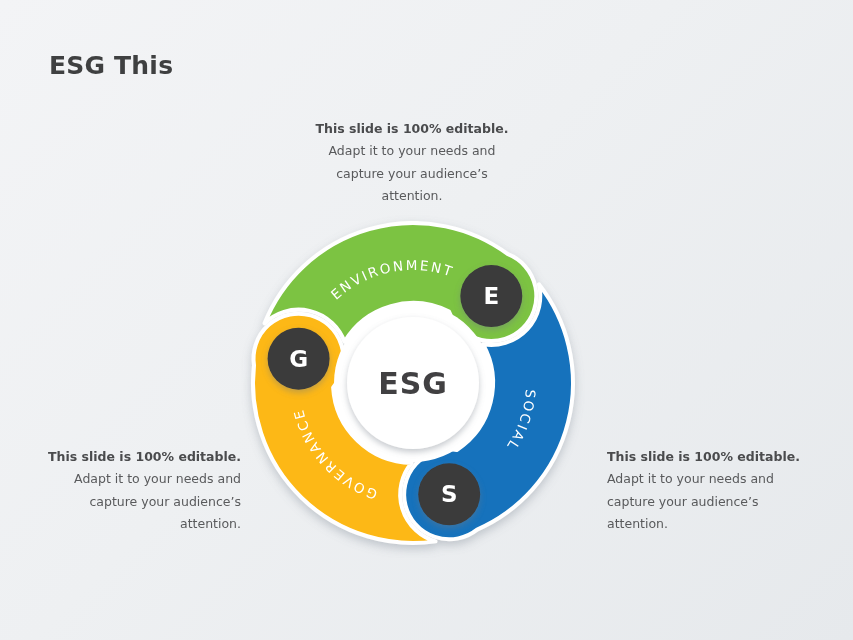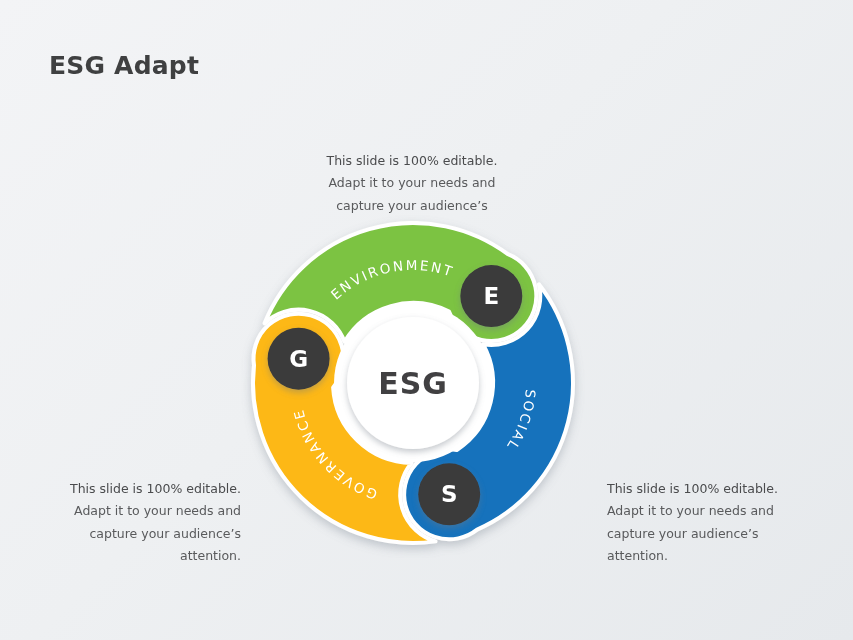--- a/index.html
+++ b/index.html
@@ -6,33 +6,33 @@
   body{
     width:853px;height:640px;overflow:hidden;position:relative;
     background:linear-gradient(135deg,#f3f4f6 0%,#eef0f2 45%,#e6e9ec 100%);
     font-family:"DejaVu Sans","Liberation Sans",sans-serif;
   }
   .slide-title{
     position:absolute;left:49px;top:51px;margin:0;
     font-size:25px;font-weight:bold;color:#3f4041;letter-spacing:.2px;
   }
   .blurb{position:absolute;font-size:12.5px;line-height:22.4px;color:#595a5c;}
-  .blurb .line.bold{font-weight:normal;color:#4a4b4d;margin-top:32px;}
+  .blurb .line.bold{font-weight:bold;color:#4a4b4d;}
   .blurb-top{left:272px;top:118px;width:280px;text-align:center;}
   .blurb-left{right:612px;top:446px;width:230px;text-align:right;}
   .blurb-right{left:607px;top:446px;width:230px;text-align:left;}
   .wheel{position:absolute;left:238px;top:208px;}
   .seg-label{font-size:13.5px;letter-spacing:2.2px;fill:#ffffff;}
   .badge-letter{font-size:23px;font-weight:bold;fill:#ffffff;}
   .center-label{font-size:30px;font-weight:bold;fill:#414042;letter-spacing:1px;}
 </style>
 </head>
 <body>
 
-<h1 class="slide-title">ESG Adapt</h1>
+<h1 class="slide-title">ESG This</h1>
 
 <div class="blurb blurb-top">
   <div class="line bold">This slide is 100% editable.</div>
   <div class="line">Adapt it to your needs and</div>
   <div class="line">capture your audience’s</div>
   <div class="line">attention.</div>
 </div>
 
 <div class="blurb blurb-left">
   <div class="line bold">This slide is 100% editable.</div>

